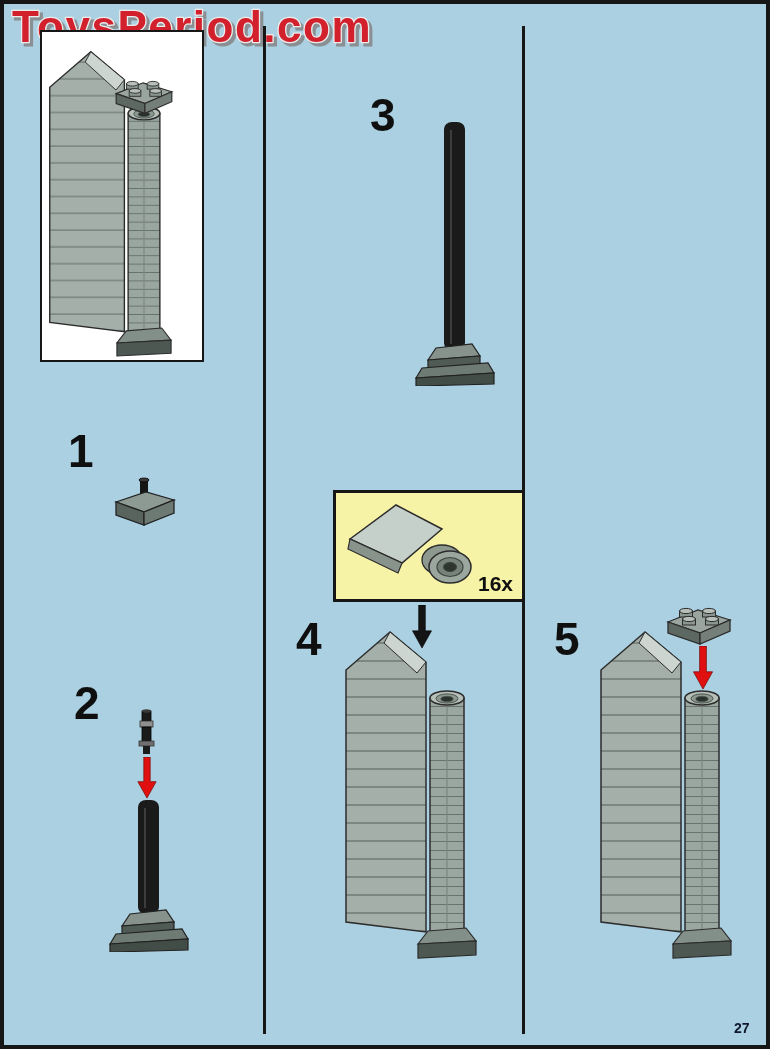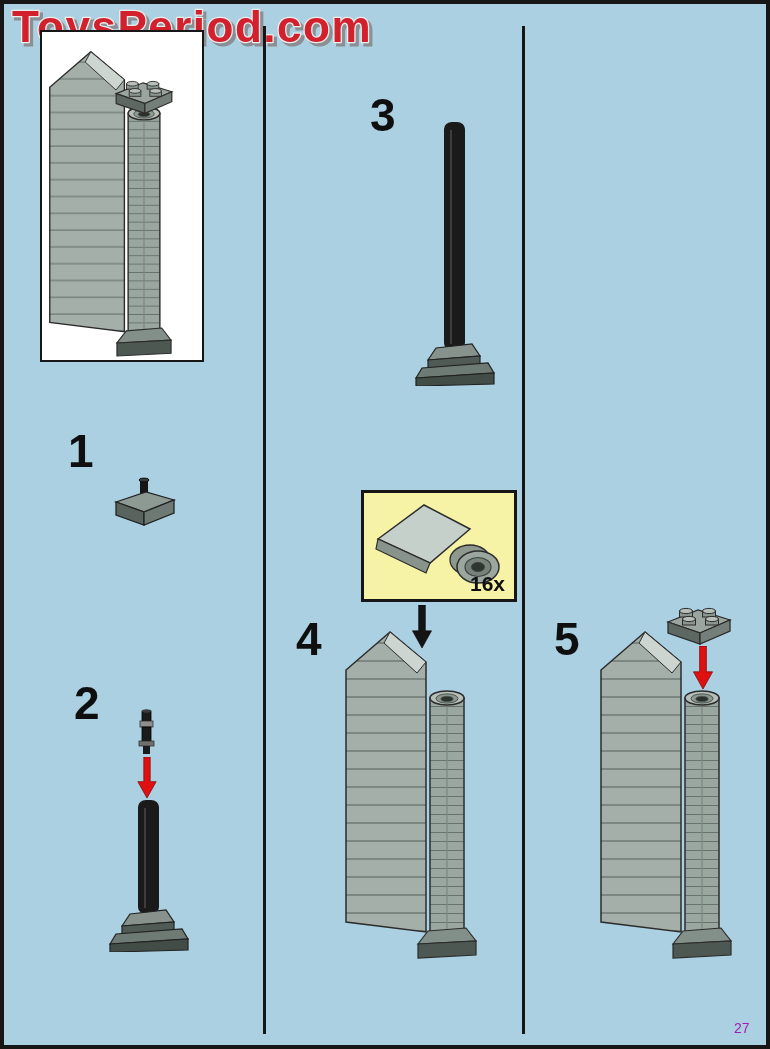--- a/index.html
+++ b/index.html
@@ -12,28 +12,28 @@
     position:absolute;left:36px;top:26px;width:164px;height:332px;
     background:#ffffff;border:2px solid #161616;box-sizing:border-box;
   }
   .divider{position:absolute;top:22px;width:3px;height:1008px;background:#161616;}
   .divider-1{left:259px;}
   .divider-2{left:518px;}
   .step-label{
     position:absolute;font-size:46px;font-weight:bold;color:#0f0f0f;line-height:1;
   }
   .callout-box{
-    position:absolute;left:329px;top:486px;width:156px;height:112px;
-    background:#f6f2a6;border:3px solid #161616;box-sizing:border-box;margin-left:28px;
+    position:absolute;left:329px;top:486px;width:192px;height:112px;
+    background:#f6f2a6;border:3px solid #161616;box-sizing:border-box;
   }
   .callout-count{
     position:absolute;right:9px;bottom:3px;font-size:21px;font-weight:bold;color:#0f0f0f;
   }
   .page-number{
-    position:absolute;left:730px;top:1016px;font-size:14px;font-weight:normal;color:#a21caf;
+    position:absolute;left:730px;top:1016px;font-size:14px;font-weight:bold;color:#0f172a;
   }
   svg{display:block;}
 </style>
 </head>
 <body>
 
 <svg width="0" height="0" style="position:absolute" aria-hidden="true">
   <defs>
     <pattern id="ridges" width="90" height="18" patternUnits="userSpaceOnUse">
       <rect width="90" height="18" fill="#a3afa8"></rect>

